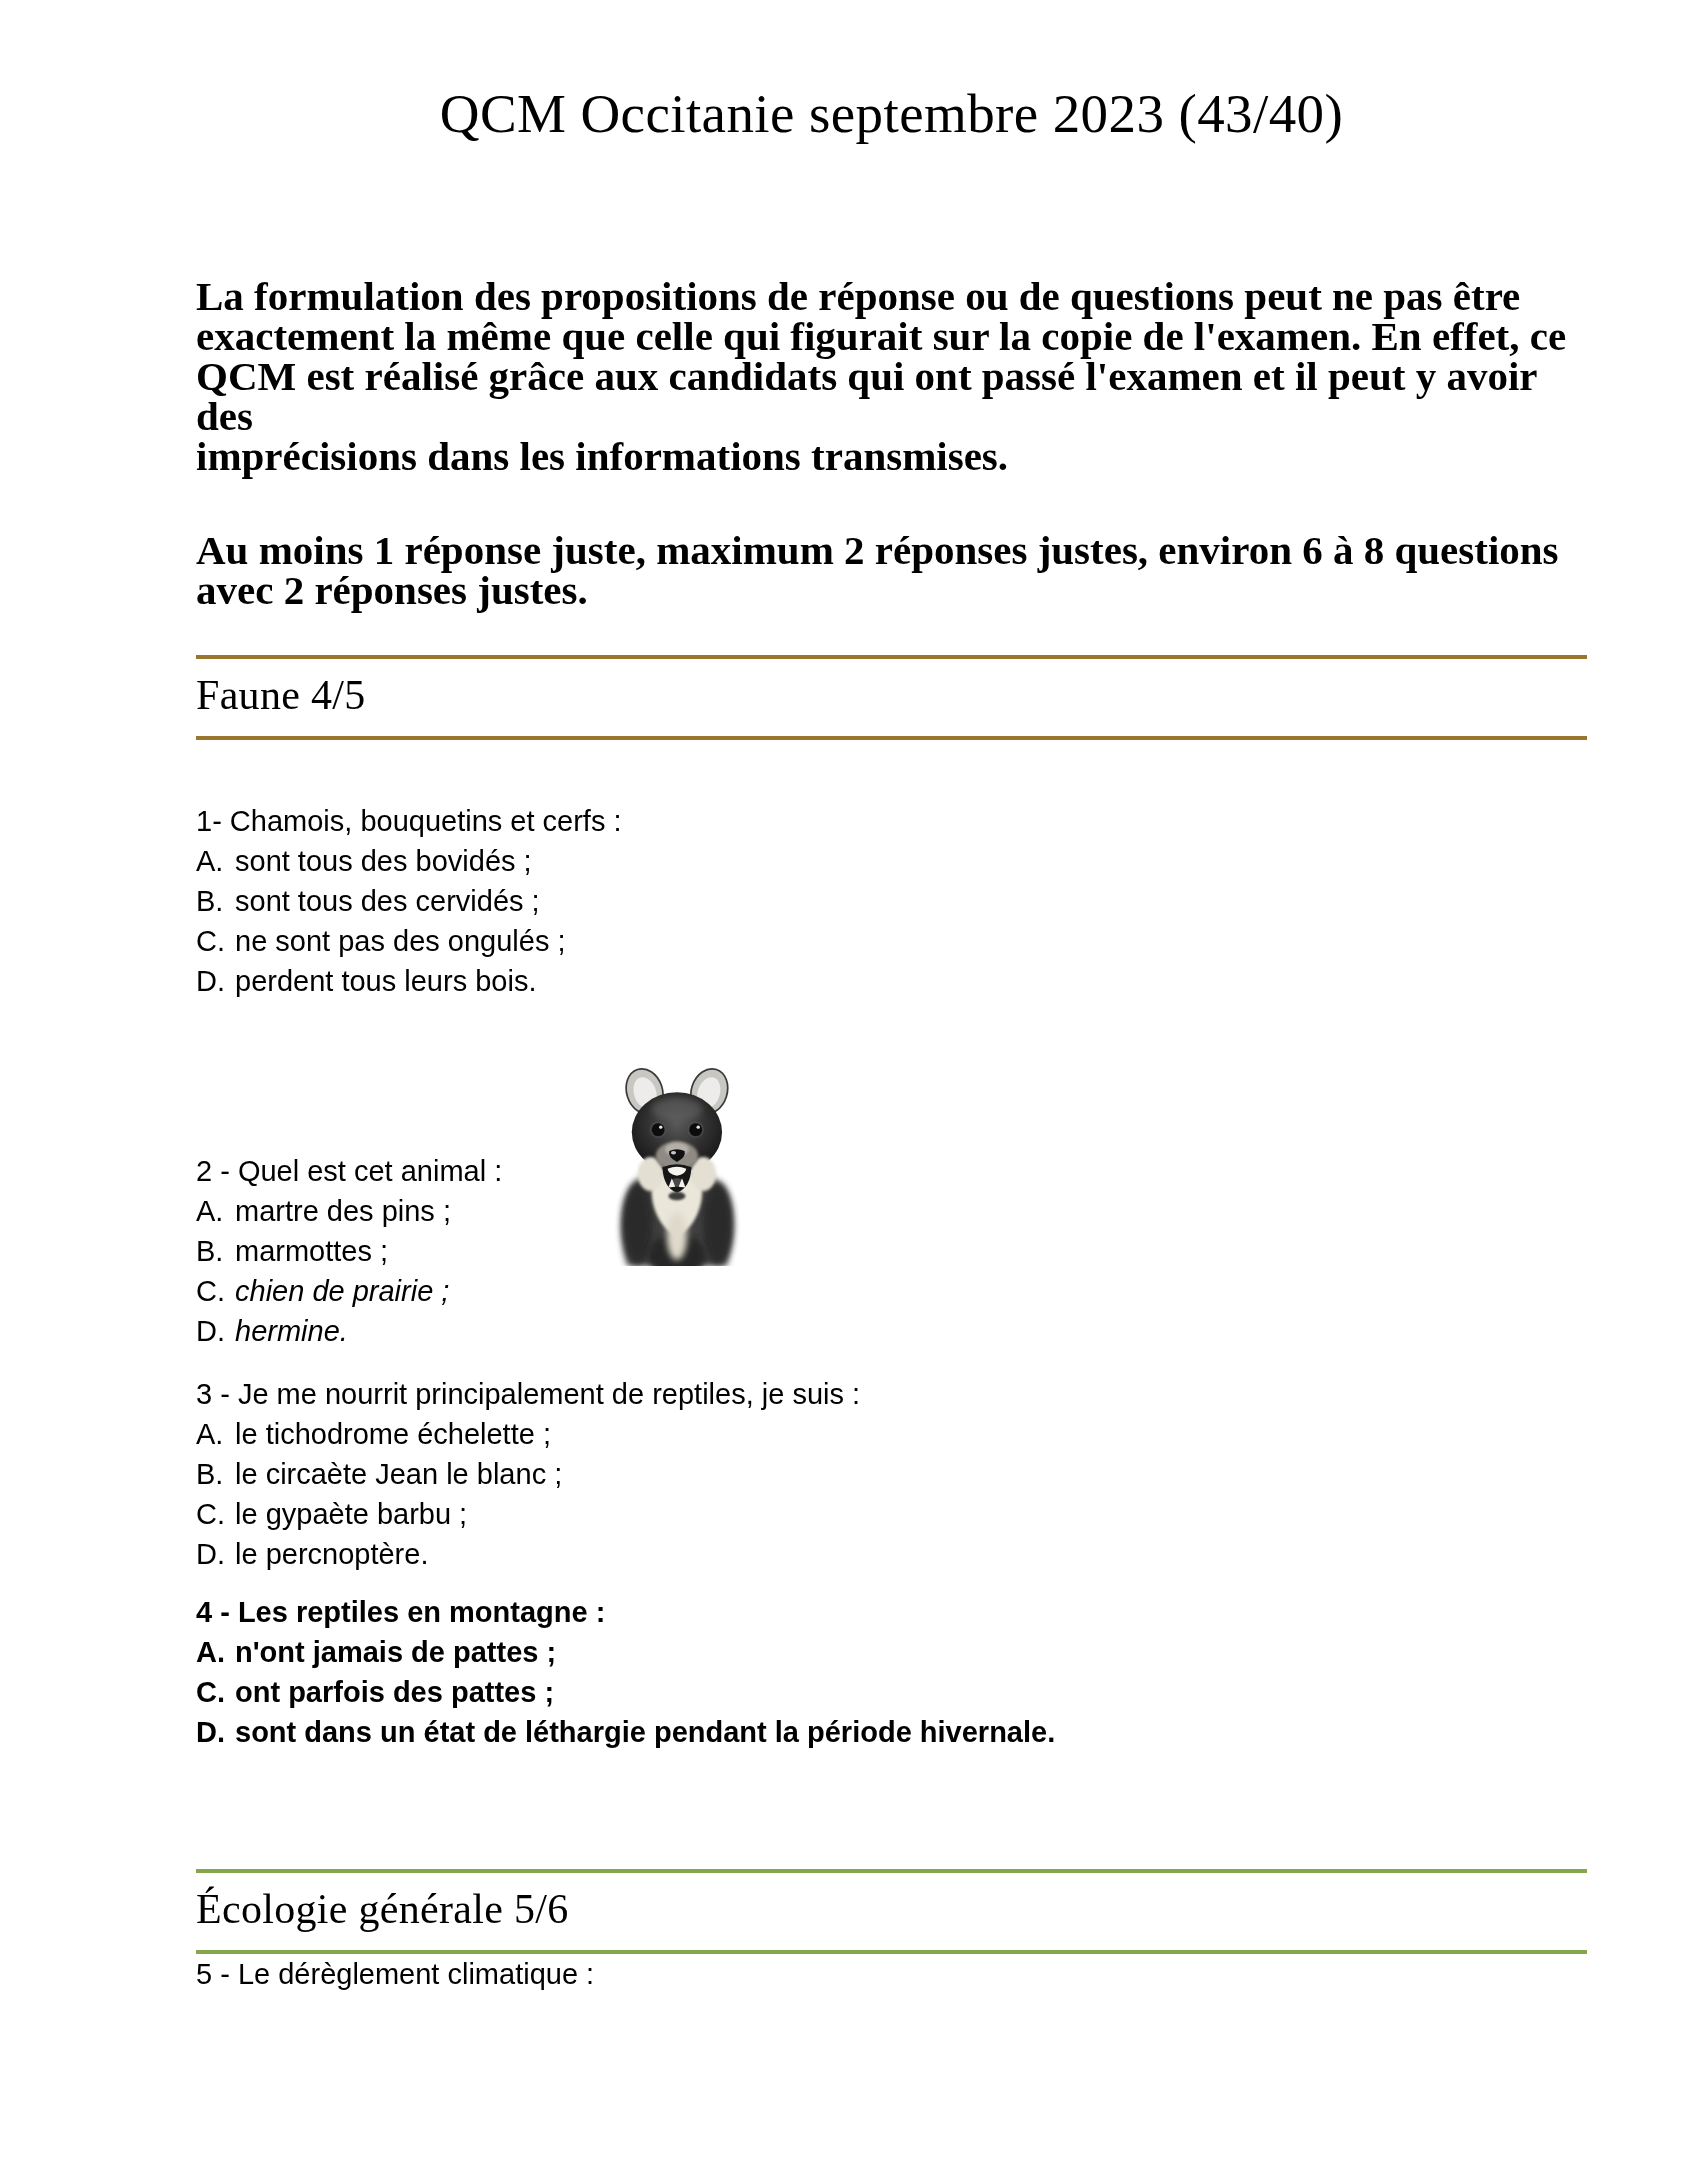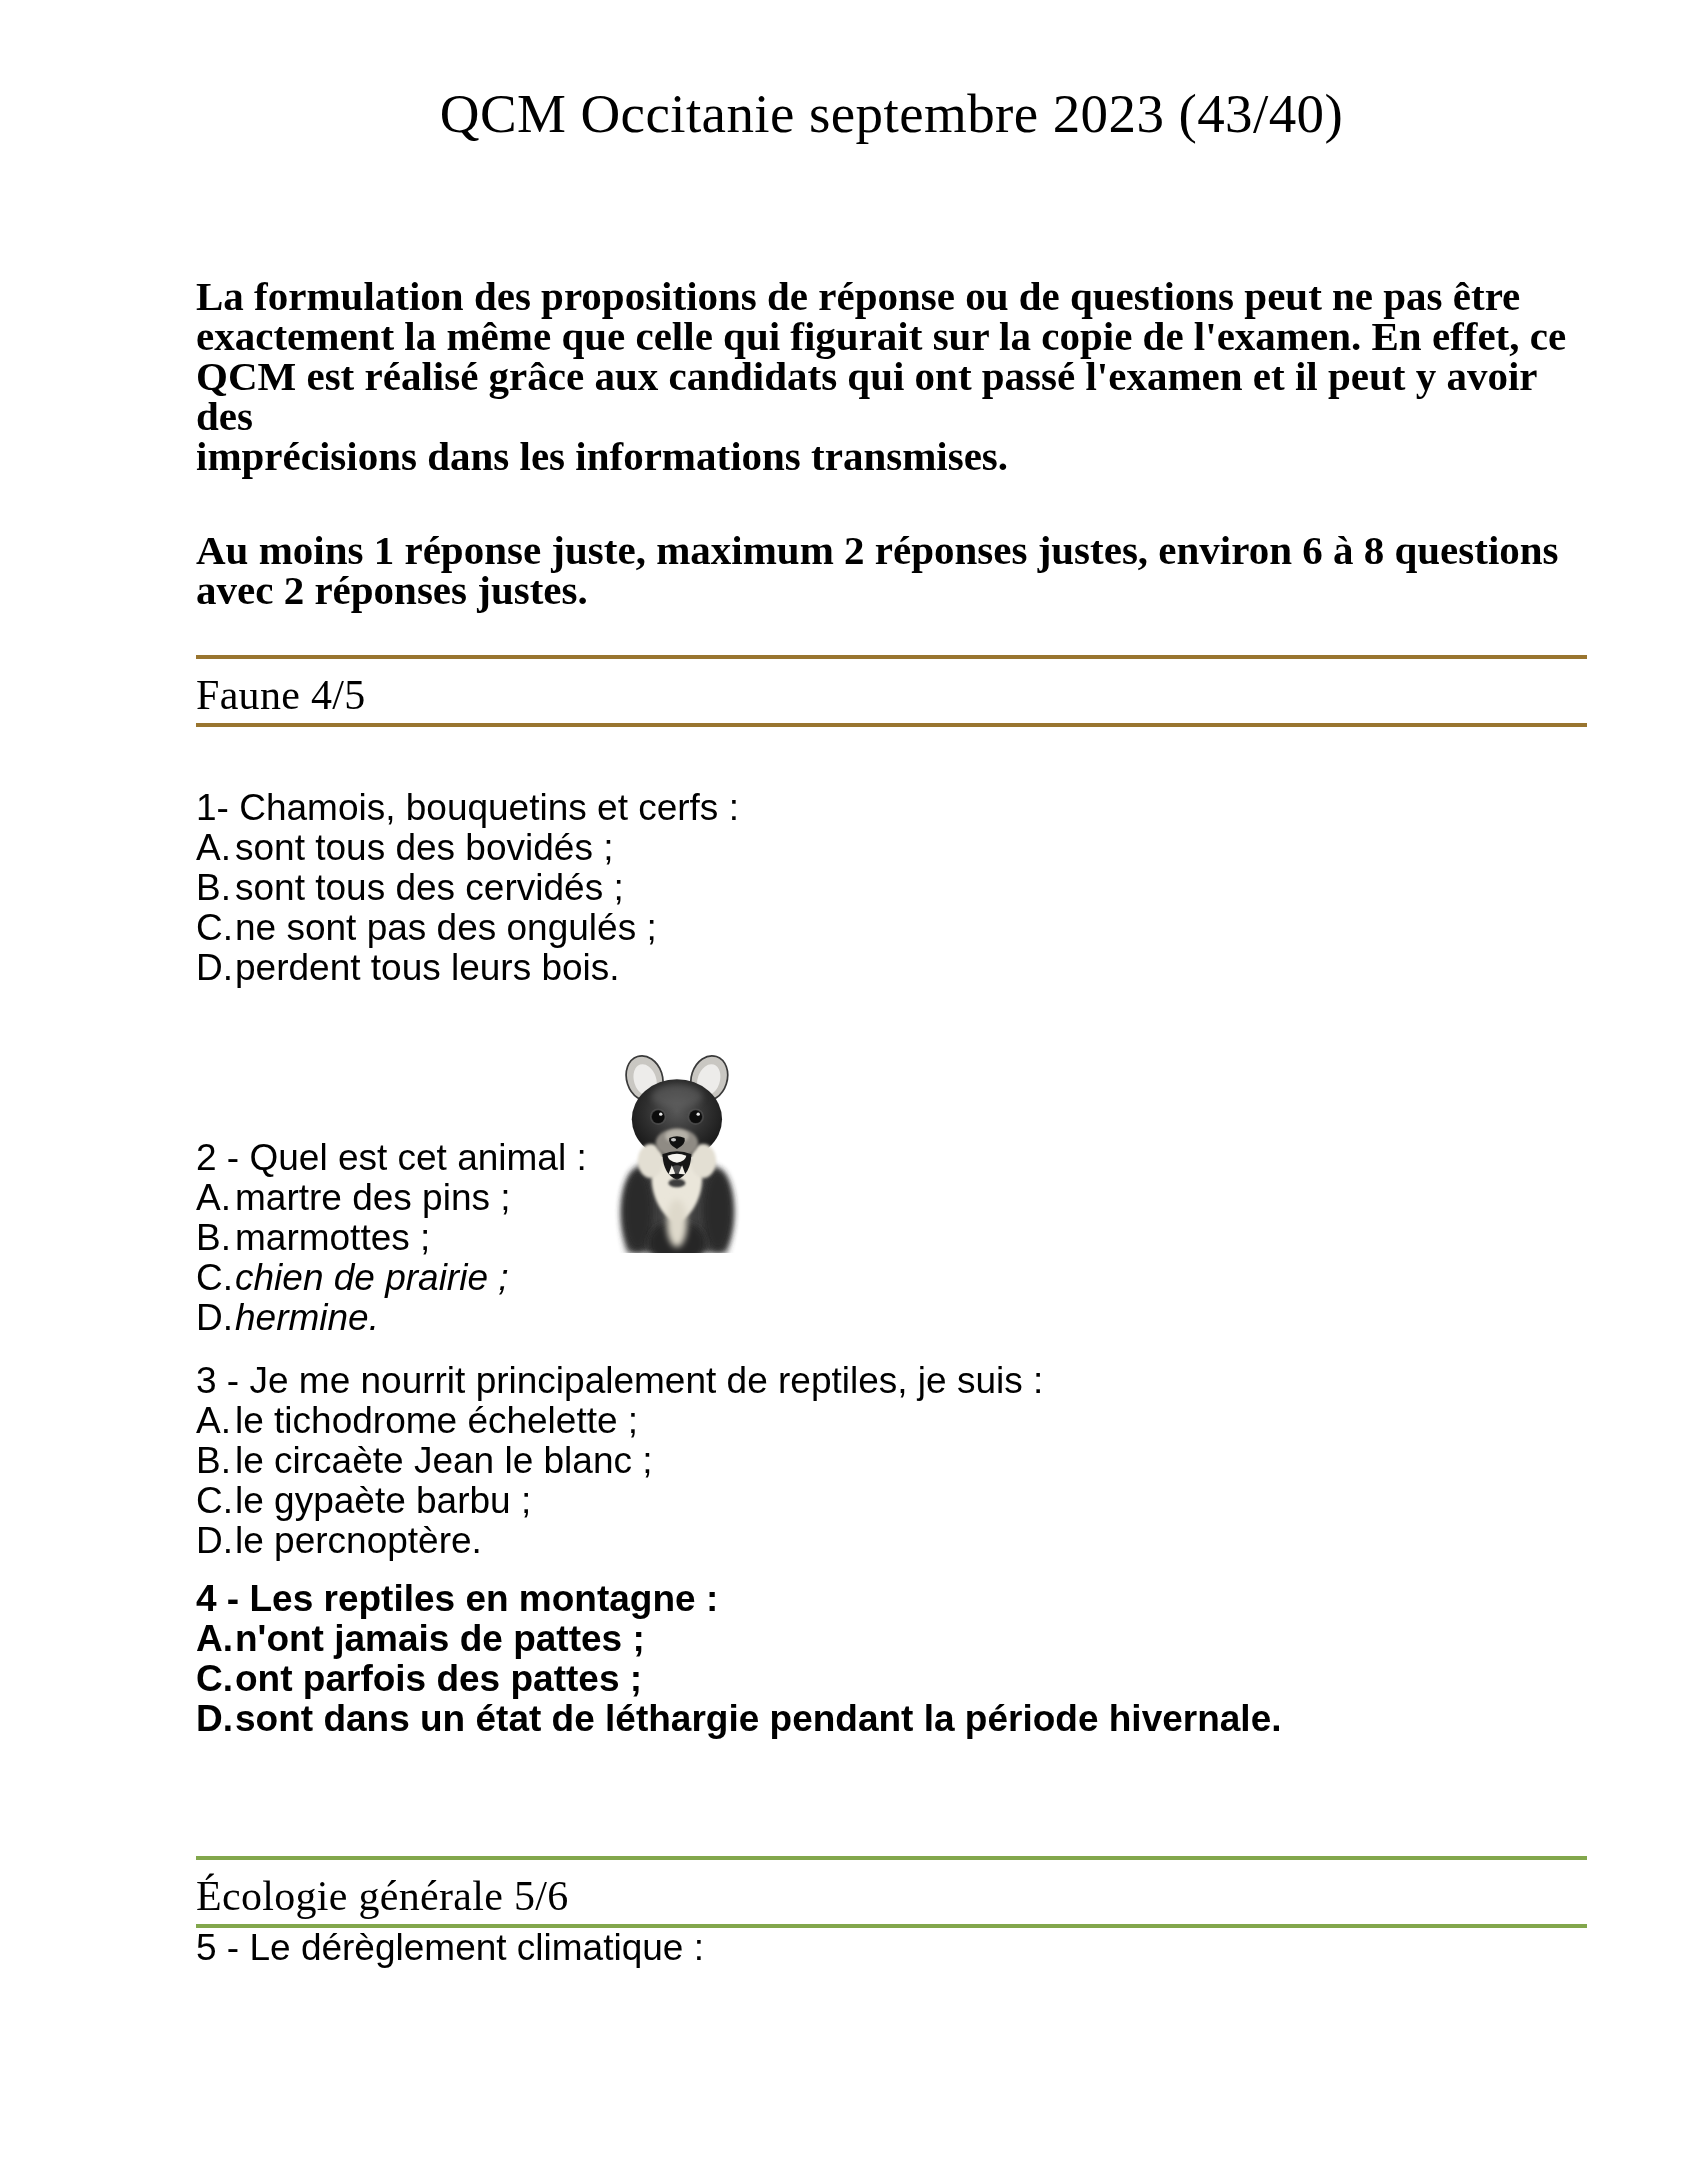--- a/index.html
+++ b/index.html
@@ -19,30 +19,30 @@
   .intro{
     font-family:"Liberation Serif","DejaVu Serif",serif;
     font-weight:700;font-size:41px;line-height:40px;
   }
   .intro.p1{margin-top:129px;}
   .intro.p2{margin-top:54px;}
   .intro .line{display:block;}
 
   .sec-header{
     border-top:4.3px solid #999;border-bottom:4.3px solid #999;
-    padding:11px 0 2px 0;
+    padding:11px 0 15px 0;
   }
   .sec-faune .sec-header{margin-top:45px;}
   .sec-eco   .sec-header{margin-top:117px;}
   h2{
     font-family:"Liberation Serif","DejaVu Serif",serif;
     font-weight:400;font-size:42px;line-height:51px;margin:0;letter-spacing:0.3px;
   }
 
-  .questions{font-size:37px;line-height:40px;}
+  .questions{font-size:29px;line-height:40px;}
   .q-block{position:relative;}
   .q-block.q1{margin-top:61px;}
   .q-block.q2{margin-top:52px;padding-top:98px;min-height:200px;}
   .q-block.q3{margin-top:23px;}
   .q-block.q4{margin-top:18px;font-weight:bold;}
   .q-block.q5{}
 
   .option-line{display:block;}
   .option-label{display:inline-block;min-width:39px;}
   .option-text.italic{font-style:italic;}

